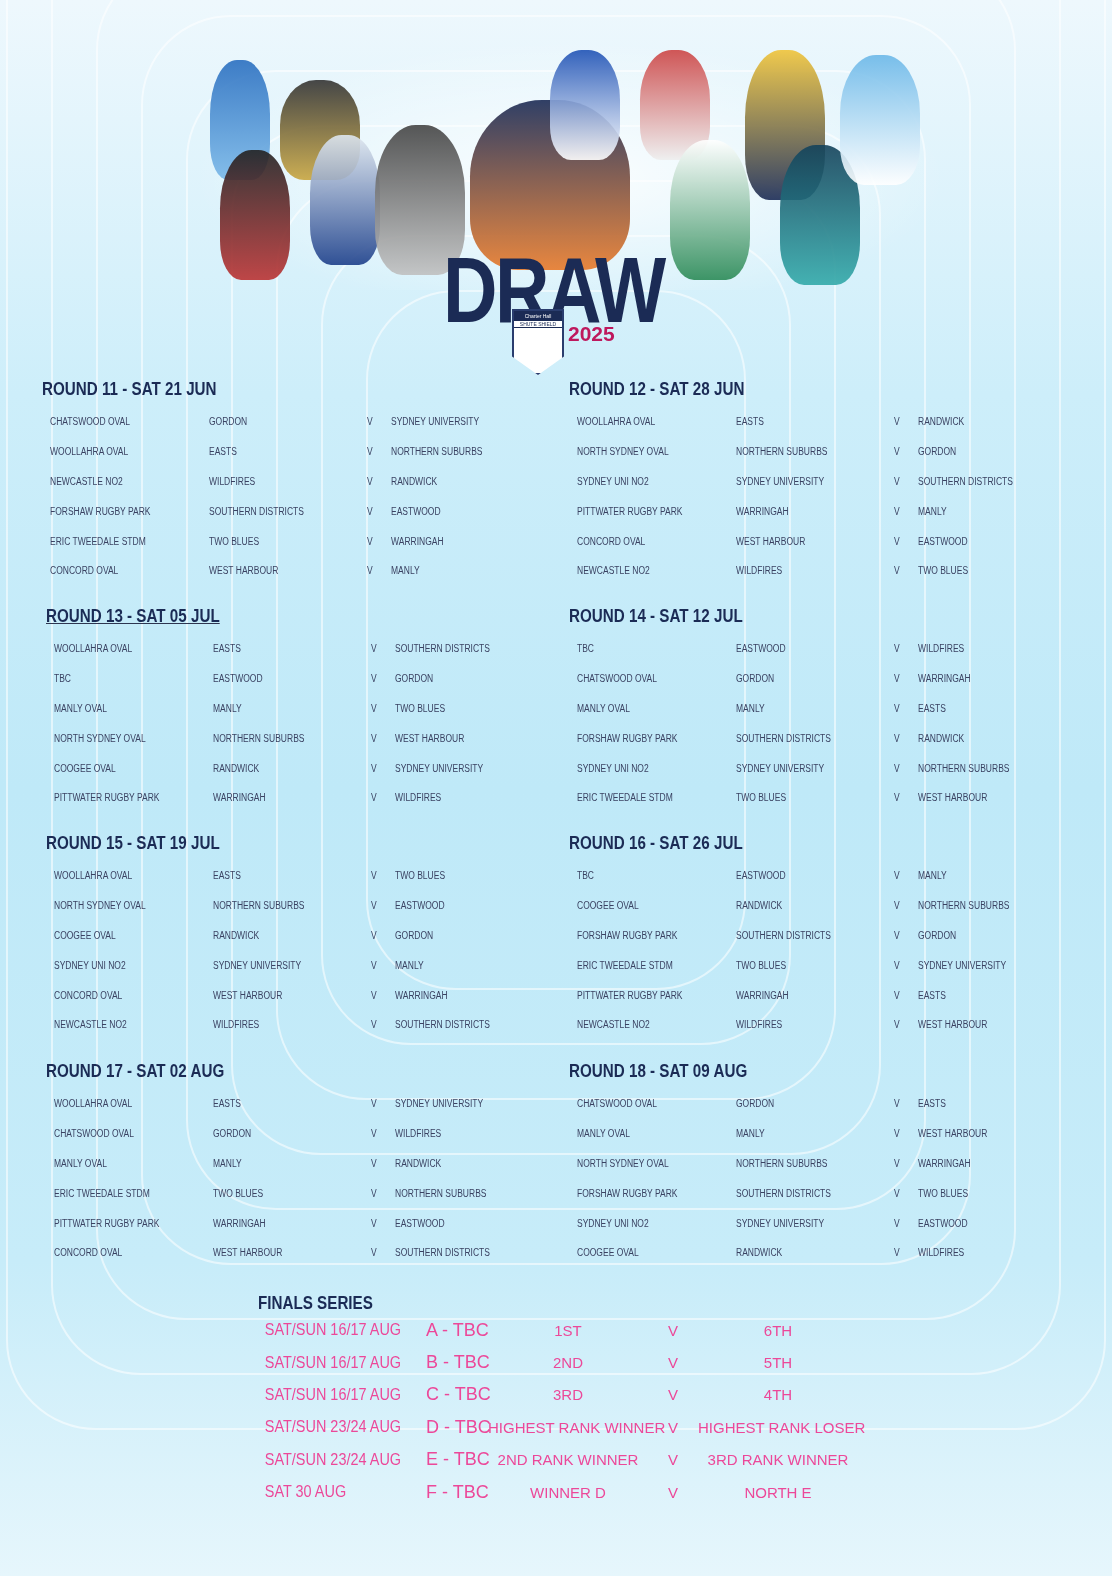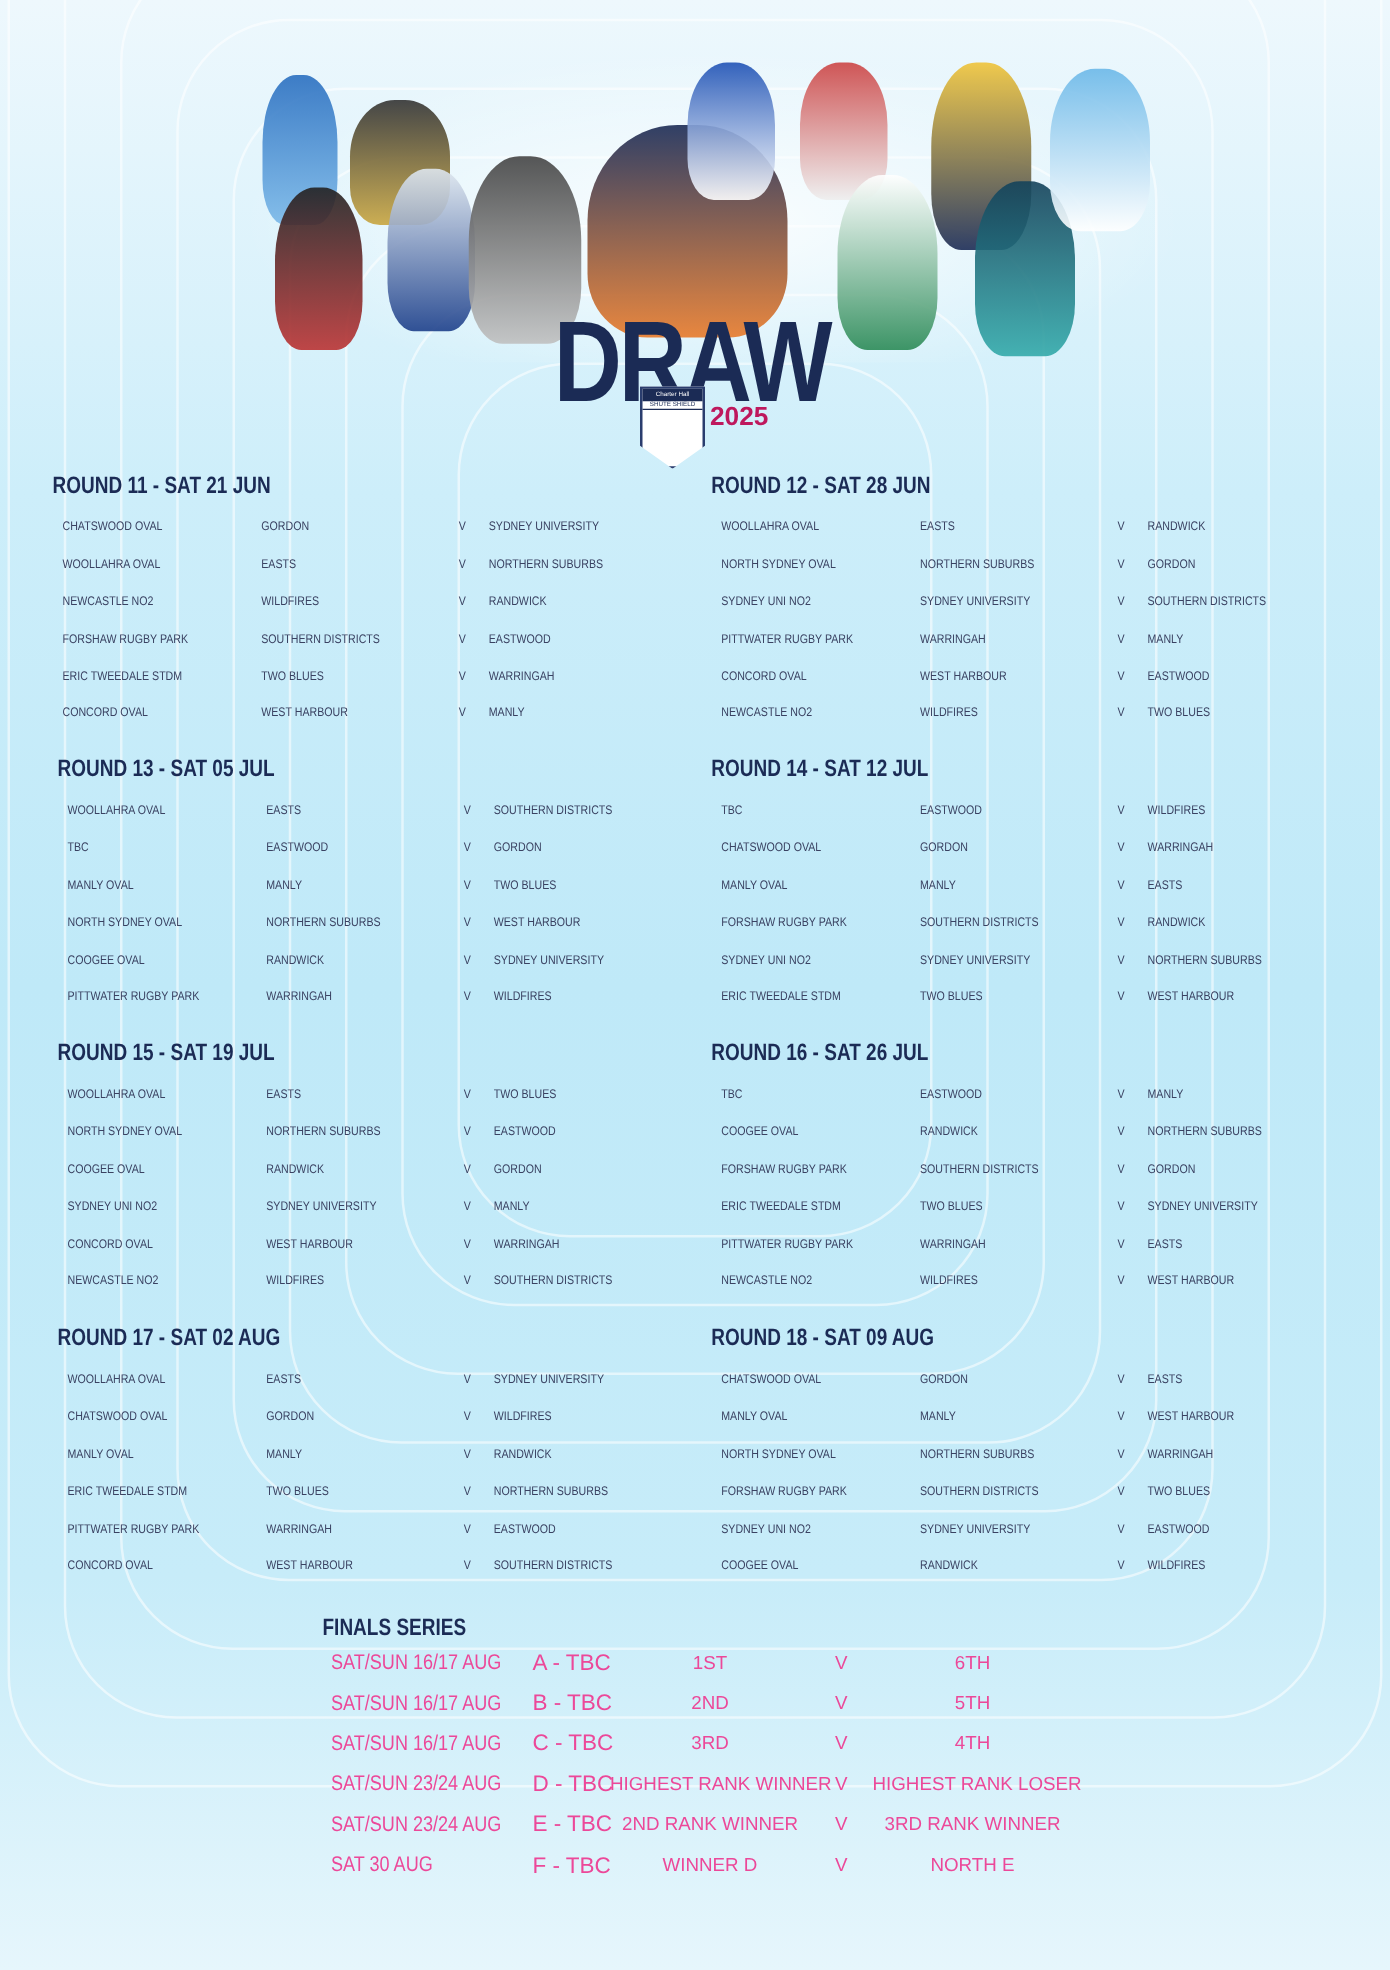--- a/index.html
+++ b/index.html
@@ -139,21 +139,21 @@
         <div class="c3"><span>V</span></div>
         <div class="c4"><span>EASTWOOD</span></div>
       </div>
       <div class="row">
         <div class="c1"><span>NEWCASTLE NO2</span></div>
         <div class="c2"><span>WILDFIRES</span></div>
         <div class="c3"><span>V</span></div>
         <div class="c4"><span>TWO BLUES</span></div>
       </div>
     </div>
-    <div class="round" style="left: 46px; top: 605px;">
+    <div class="round" style="left: 46px; top: 605px; text-decoration: underline;">
       <div class="rhead">ROUND 13 - SAT 05 JUL</div>
       <div style="height:7px"></div>
       <div class="row">
         <div class="c1"><span>WOOLLAHRA OVAL</span></div>
         <div class="c2"><span>EASTS</span></div>
         <div class="c3"><span>V</span></div>
         <div class="c4"><span>SOUTHERN DISTRICTS</span></div>
       </div>
       <div class="row">
         <div class="c1"><span>TBC</span></div>

